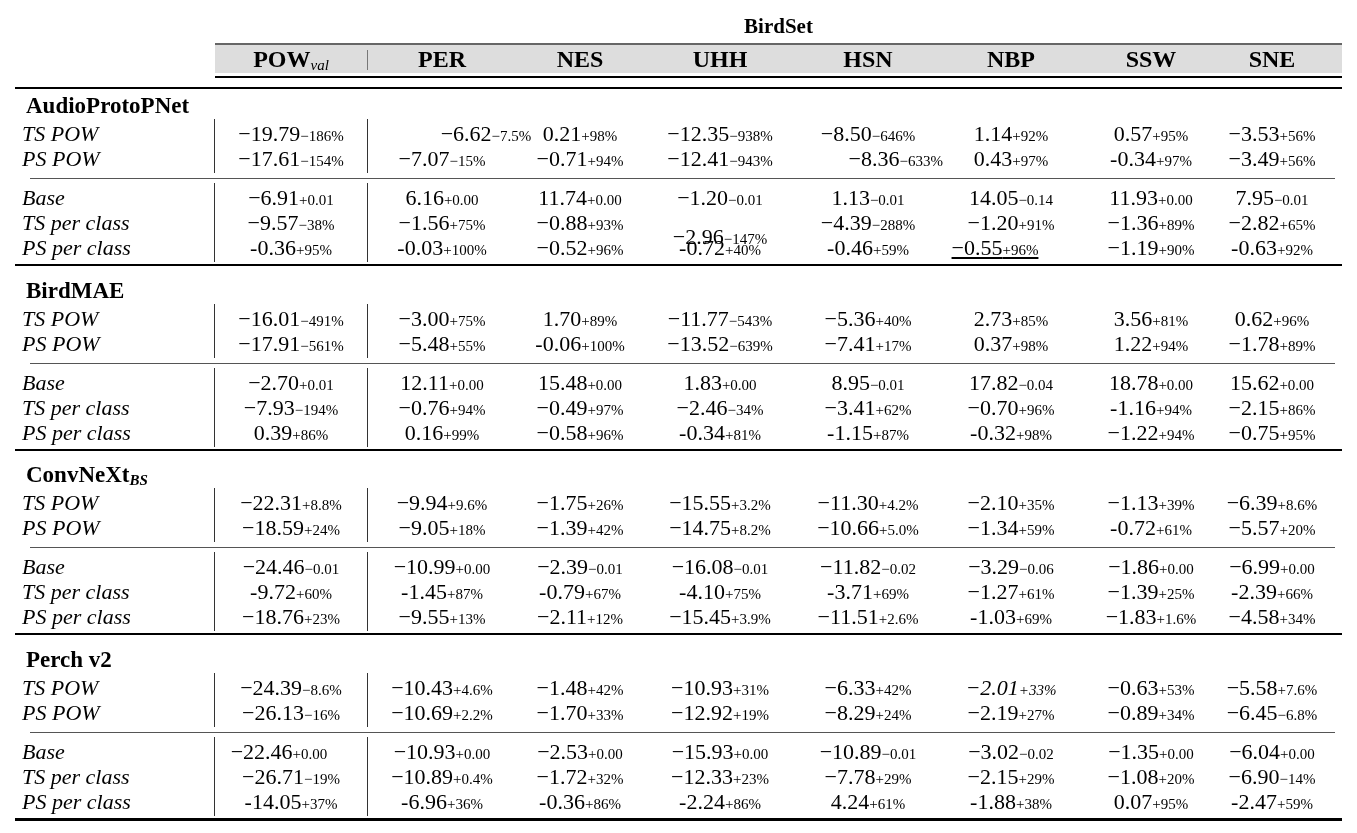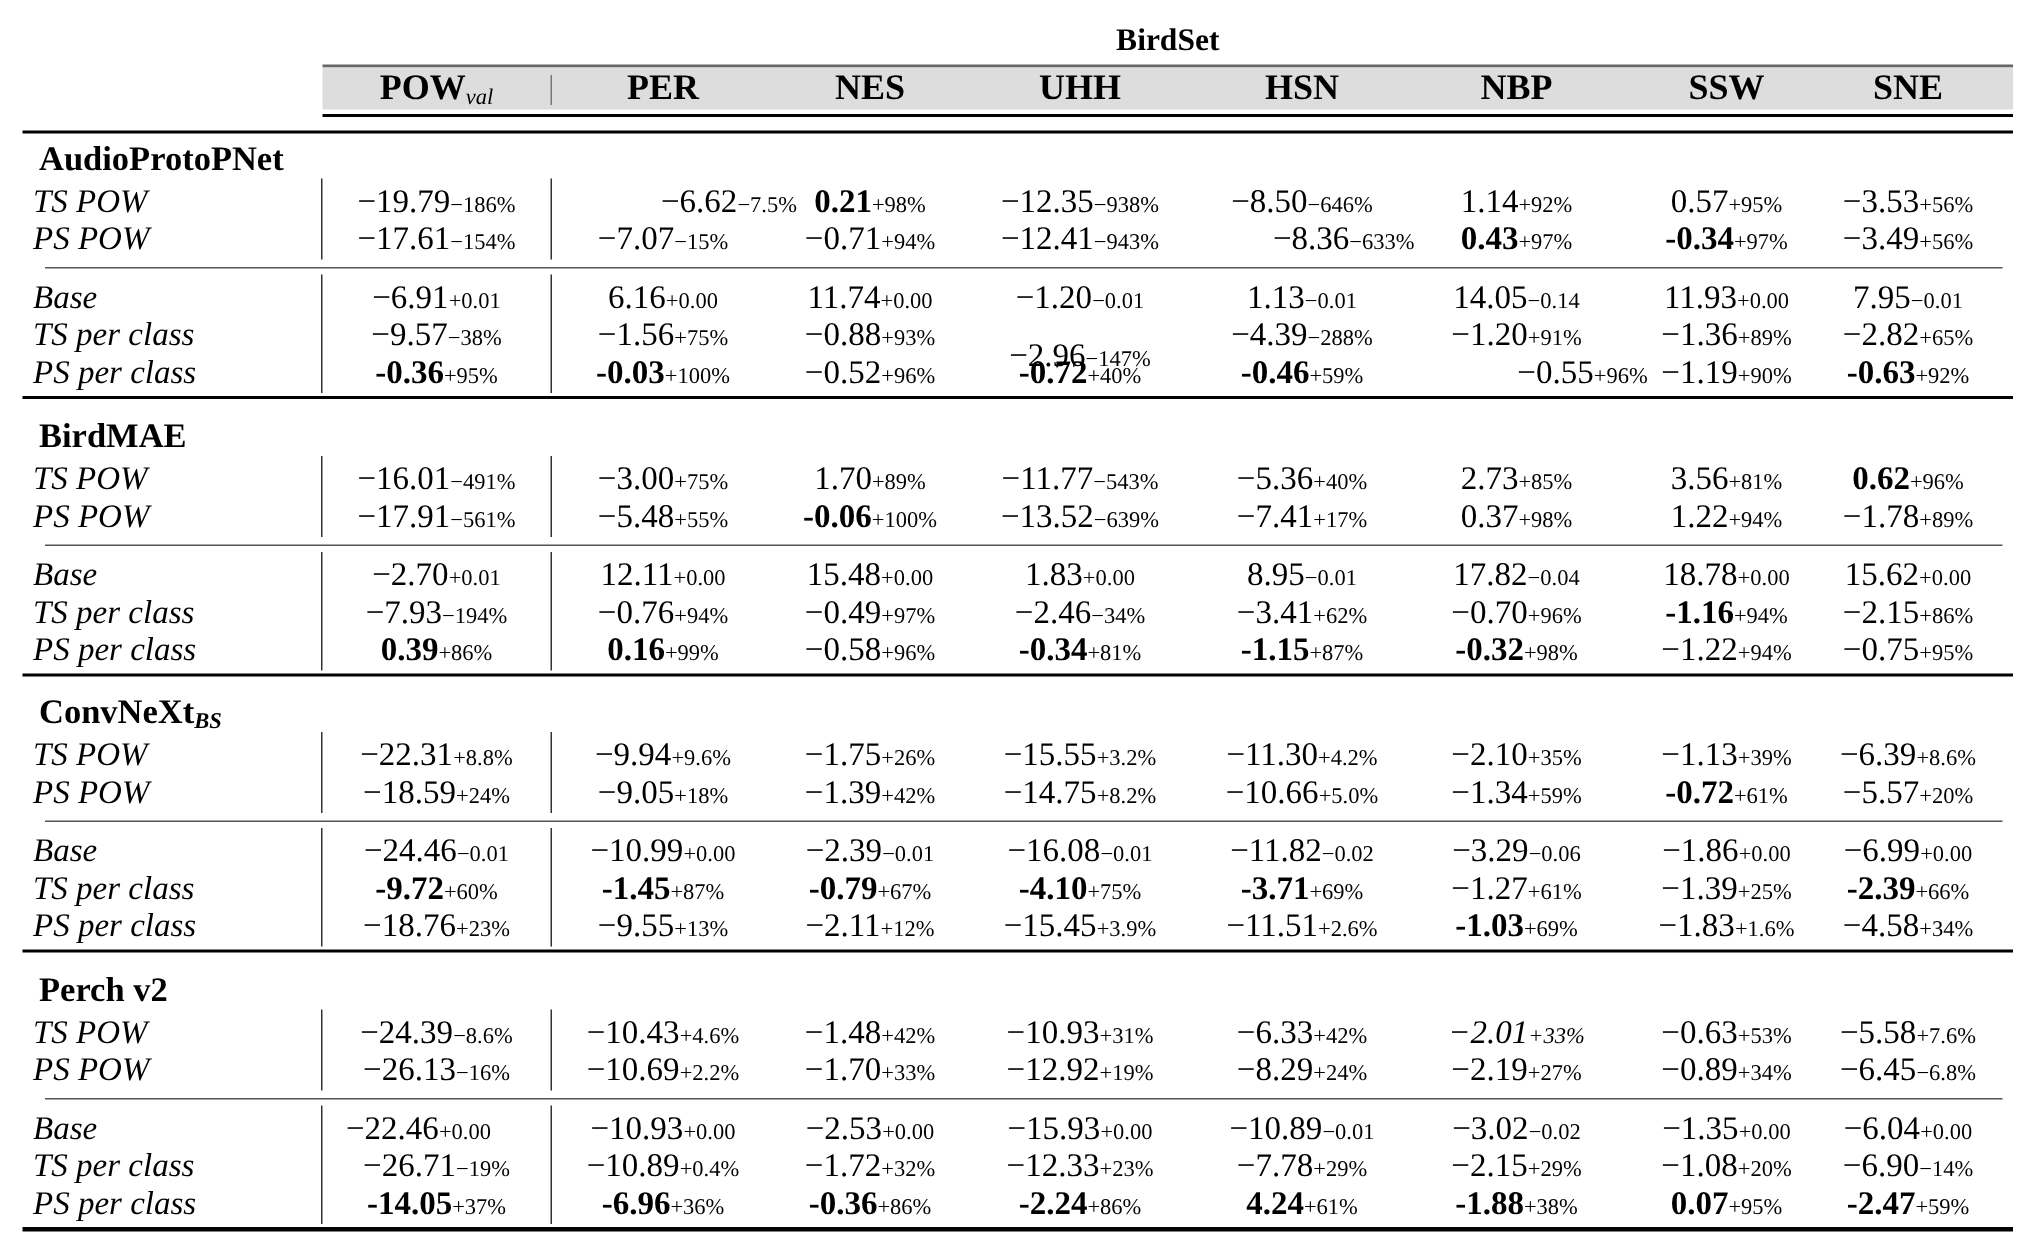--- a/index.html
+++ b/index.html
@@ -26,21 +26,21 @@
   .group-title {
     position: absolute; left: 26px; font-weight: bold; font-size: 23px; line-height: 26px;
   }
   .group-title sub { font-style: italic; font-size: 15px; vertical-align: -3px; }
   .row-label {
     position: absolute; left: 22px; font-style: italic; font-size: 22px; line-height: 25px;
   }
   .cell {
     position: absolute; text-align: center; font-size: 22px; line-height: 25px; white-space: nowrap;
   }
-  .cell.bold .val { font-weight: bold; }
+  .cell.bold .val { font-weight: normal; }
   .cell .delta { font-size: 15px; }
   .vbar { position: absolute; width: 1px; background: #333; }
   .thinrule { position: absolute; height: 1px; background: #555; }
 </style>
 </head>
 <body>
 
 <div id="root">
   <div class="title">BirdSet</div>
   <div class="hrule" style="left:215px;width:1127px;top:43px;height:2px;background:#666;"></div>
@@ -98,21 +98,21 @@
       <div class="cell" style="top: 210px; left: 793px; width: 150px;"><span class="val">−4.39</span><span class="delta">−288%</span></div>
       <div class="cell" style="top: 210px; left: 936px; width: 150px;"><span class="val">−1.20</span><span class="delta">+91%</span></div>
       <div class="cell" style="top: 210px; left: 1076px; width: 150px;"><span class="val">−1.36</span><span class="delta">+89%</span></div>
       <div class="cell" style="top: 210px; left: 1197px; width: 150px;"><span class="val">−2.82</span><span class="delta">+65%</span></div>
       <div class="row-label" style="top: 235px;">PS per class</div>
       <div class="cell bold" style="top: 235px; left: 216px; width: 150px;"><span class="val">-0.36</span><span class="delta">+95%</span></div>
       <div class="cell bold" style="top: 235px; left: 367px; width: 150px;"><span class="val">-0.03</span><span class="delta">+100%</span></div>
       <div class="cell" style="top: 235px; left: 505px; width: 150px;"><span class="val">−0.52</span><span class="delta">+96%</span></div>
       <div class="cell bold" style="top: 235px; left: 645px; width: 150px;"><span class="val">-0.72</span><span class="delta">+40%</span></div>
       <div class="cell bold" style="top: 235px; left: 793px; width: 150px;"><span class="val">-0.46</span><span class="delta">+59%</span></div>
-      <div class="cell" style="top: 235px; left: 980px; width: 150px;"><span class="val">−0.55</span><span class="delta">+96%</span></div>
+      <div class="cell" style="top: 235px; left: 920px; width: 150px; text-decoration: underline;"><span class="val">−0.55</span><span class="delta">+96%</span></div>
       <div class="cell" style="top: 235px; left: 1076px; width: 150px;"><span class="val">−1.19</span><span class="delta">+90%</span></div>
       <div class="cell bold" style="top: 235px; left: 1197px; width: 150px;"><span class="val">-0.63</span><span class="delta">+92%</span></div>
       <div class="vbar" style="left: 214px; top: 183px; height: 79px;"></div>
       <div class="vbar" style="left: 367px; top: 183px; height: 79px;"></div>
       <div class="hrule" style="left: 15px; width: 1327px; top: 264px; height: 2px;"></div>
       <div class="group-title" style="top: 278px;"><span>BirdMAE</span></div>
       <div class="row-label" style="top: 306px;">TS POW</div>
       <div class="cell" style="top: 306px; left: 216px; width: 150px;"><span class="val">−16.01</span><span class="delta">−491%</span></div>
       <div class="cell" style="top: 306px; left: 367px; width: 150px;"><span class="val">−3.00</span><span class="delta">+75%</span></div>
       <div class="cell" style="top: 306px; left: 505px; width: 150px;"><span class="val">1.70</span><span class="delta">+89%</span></div>

